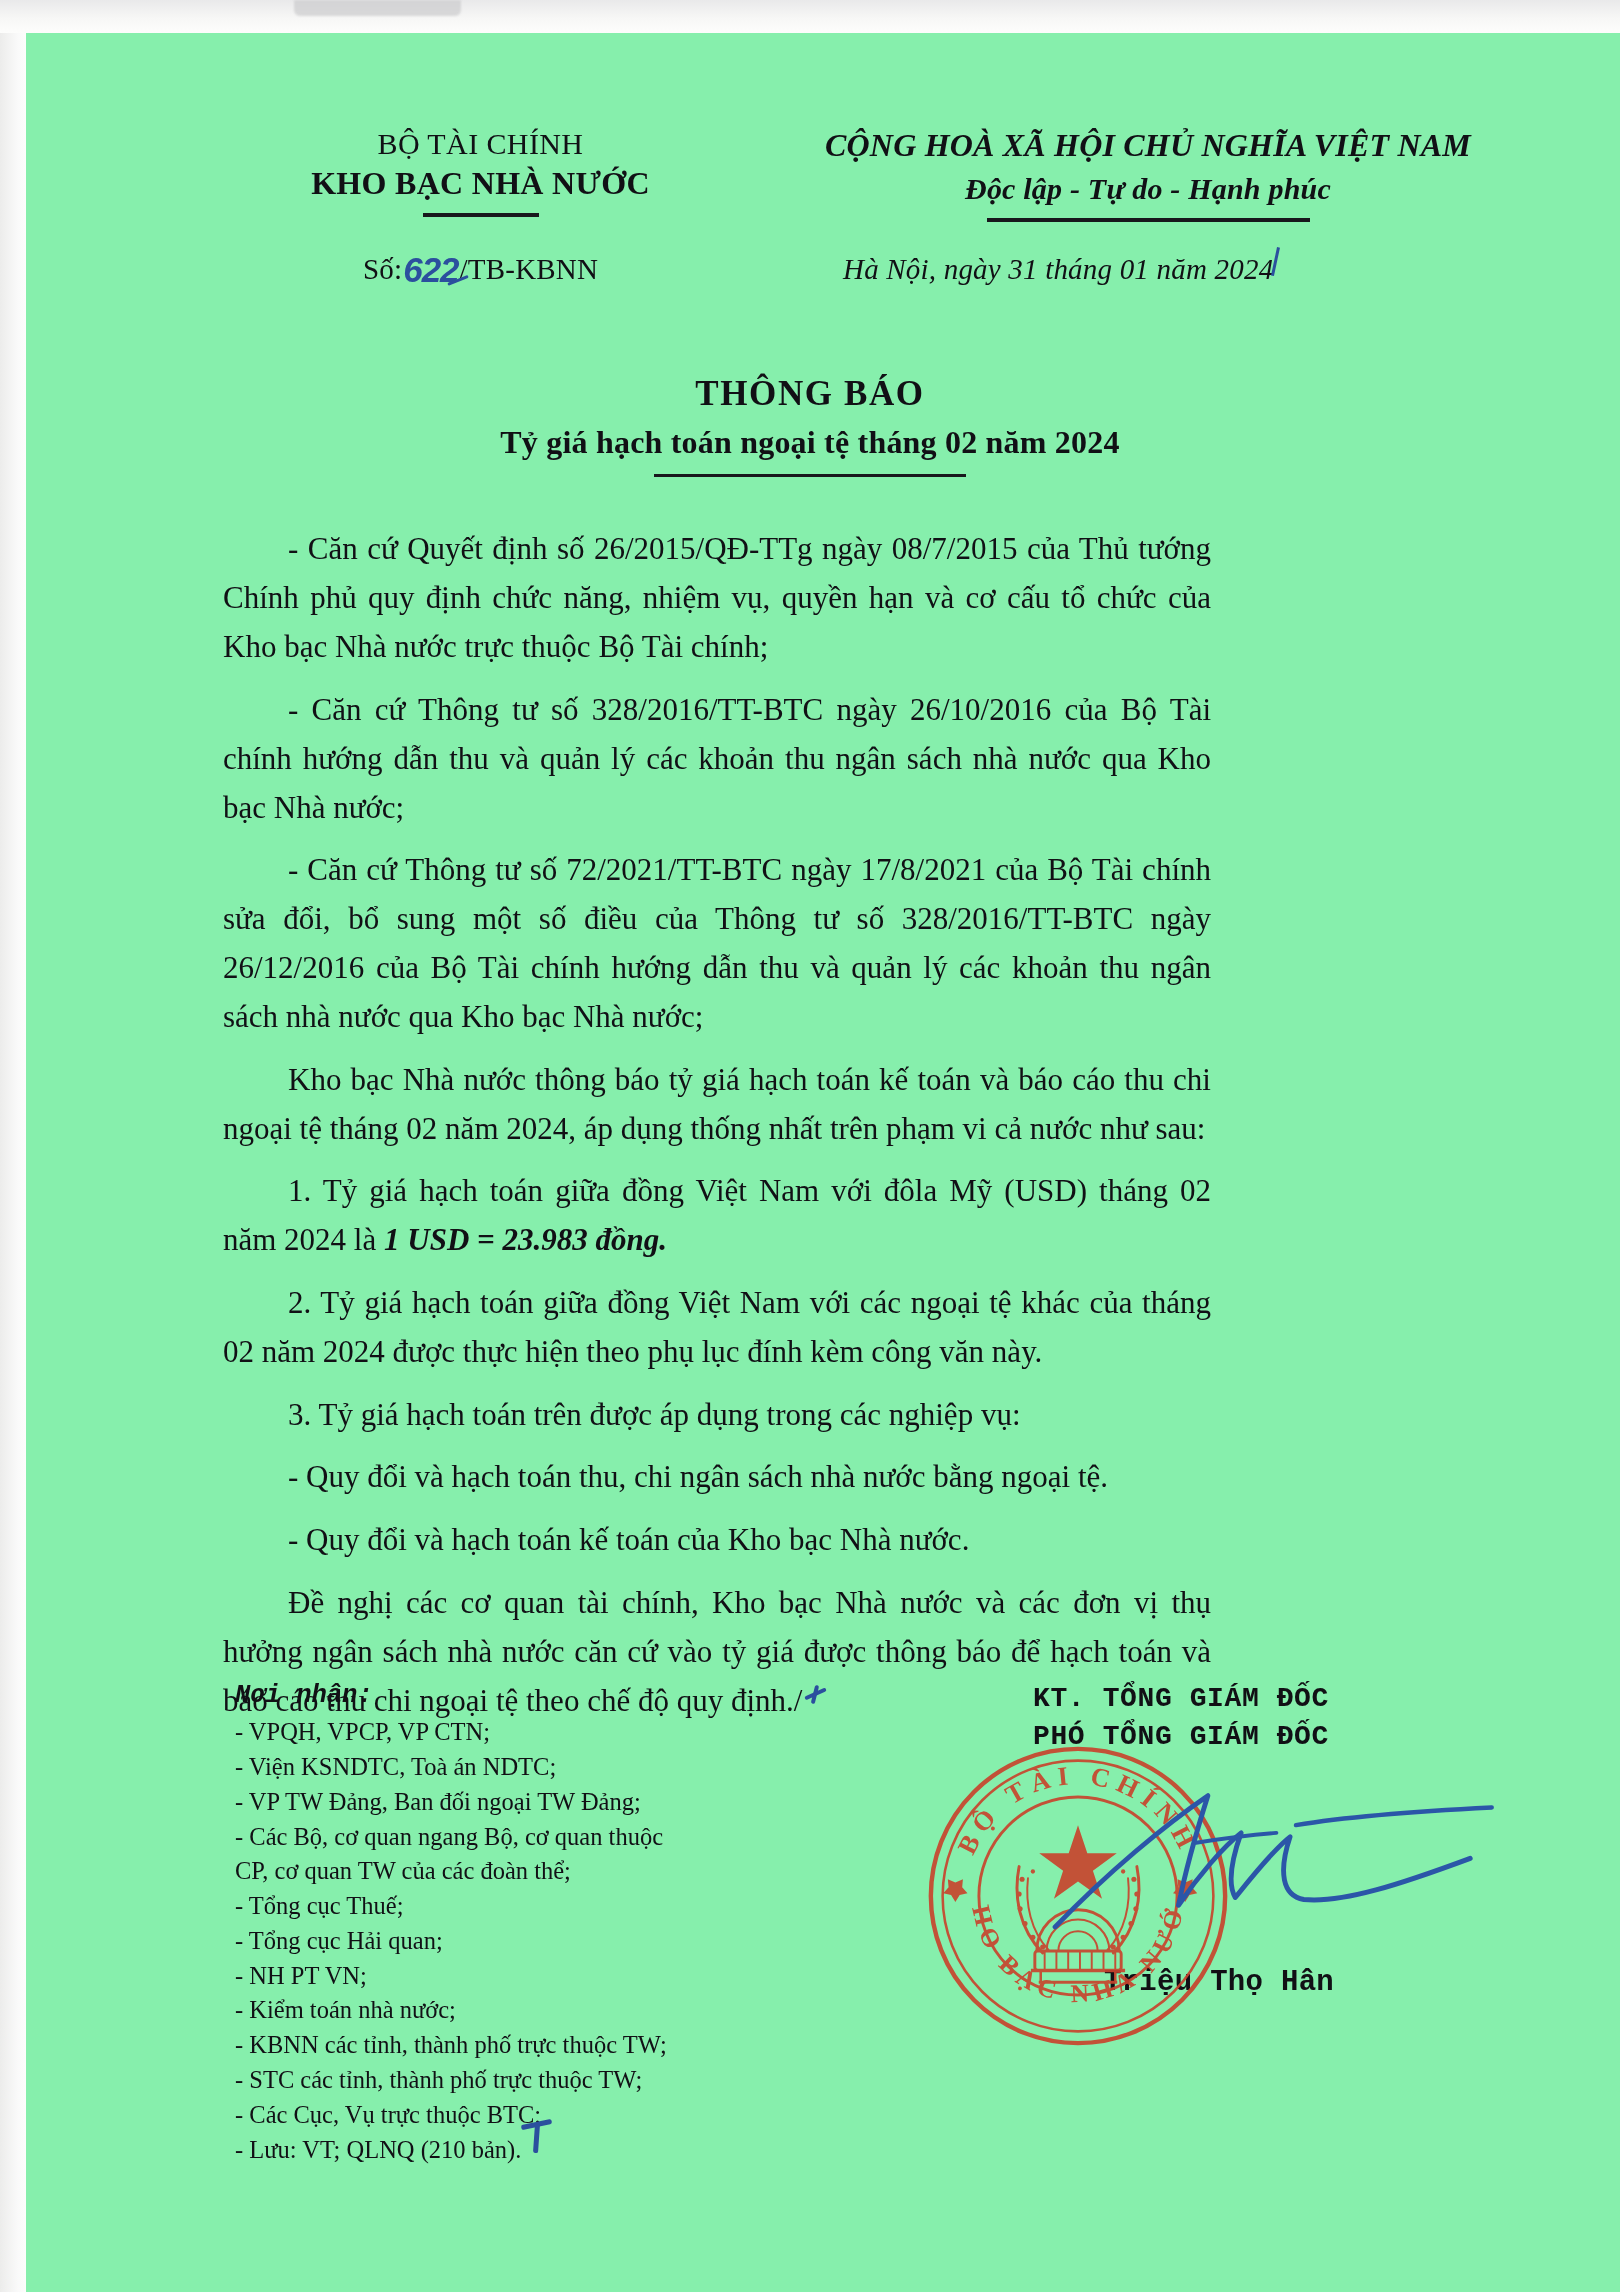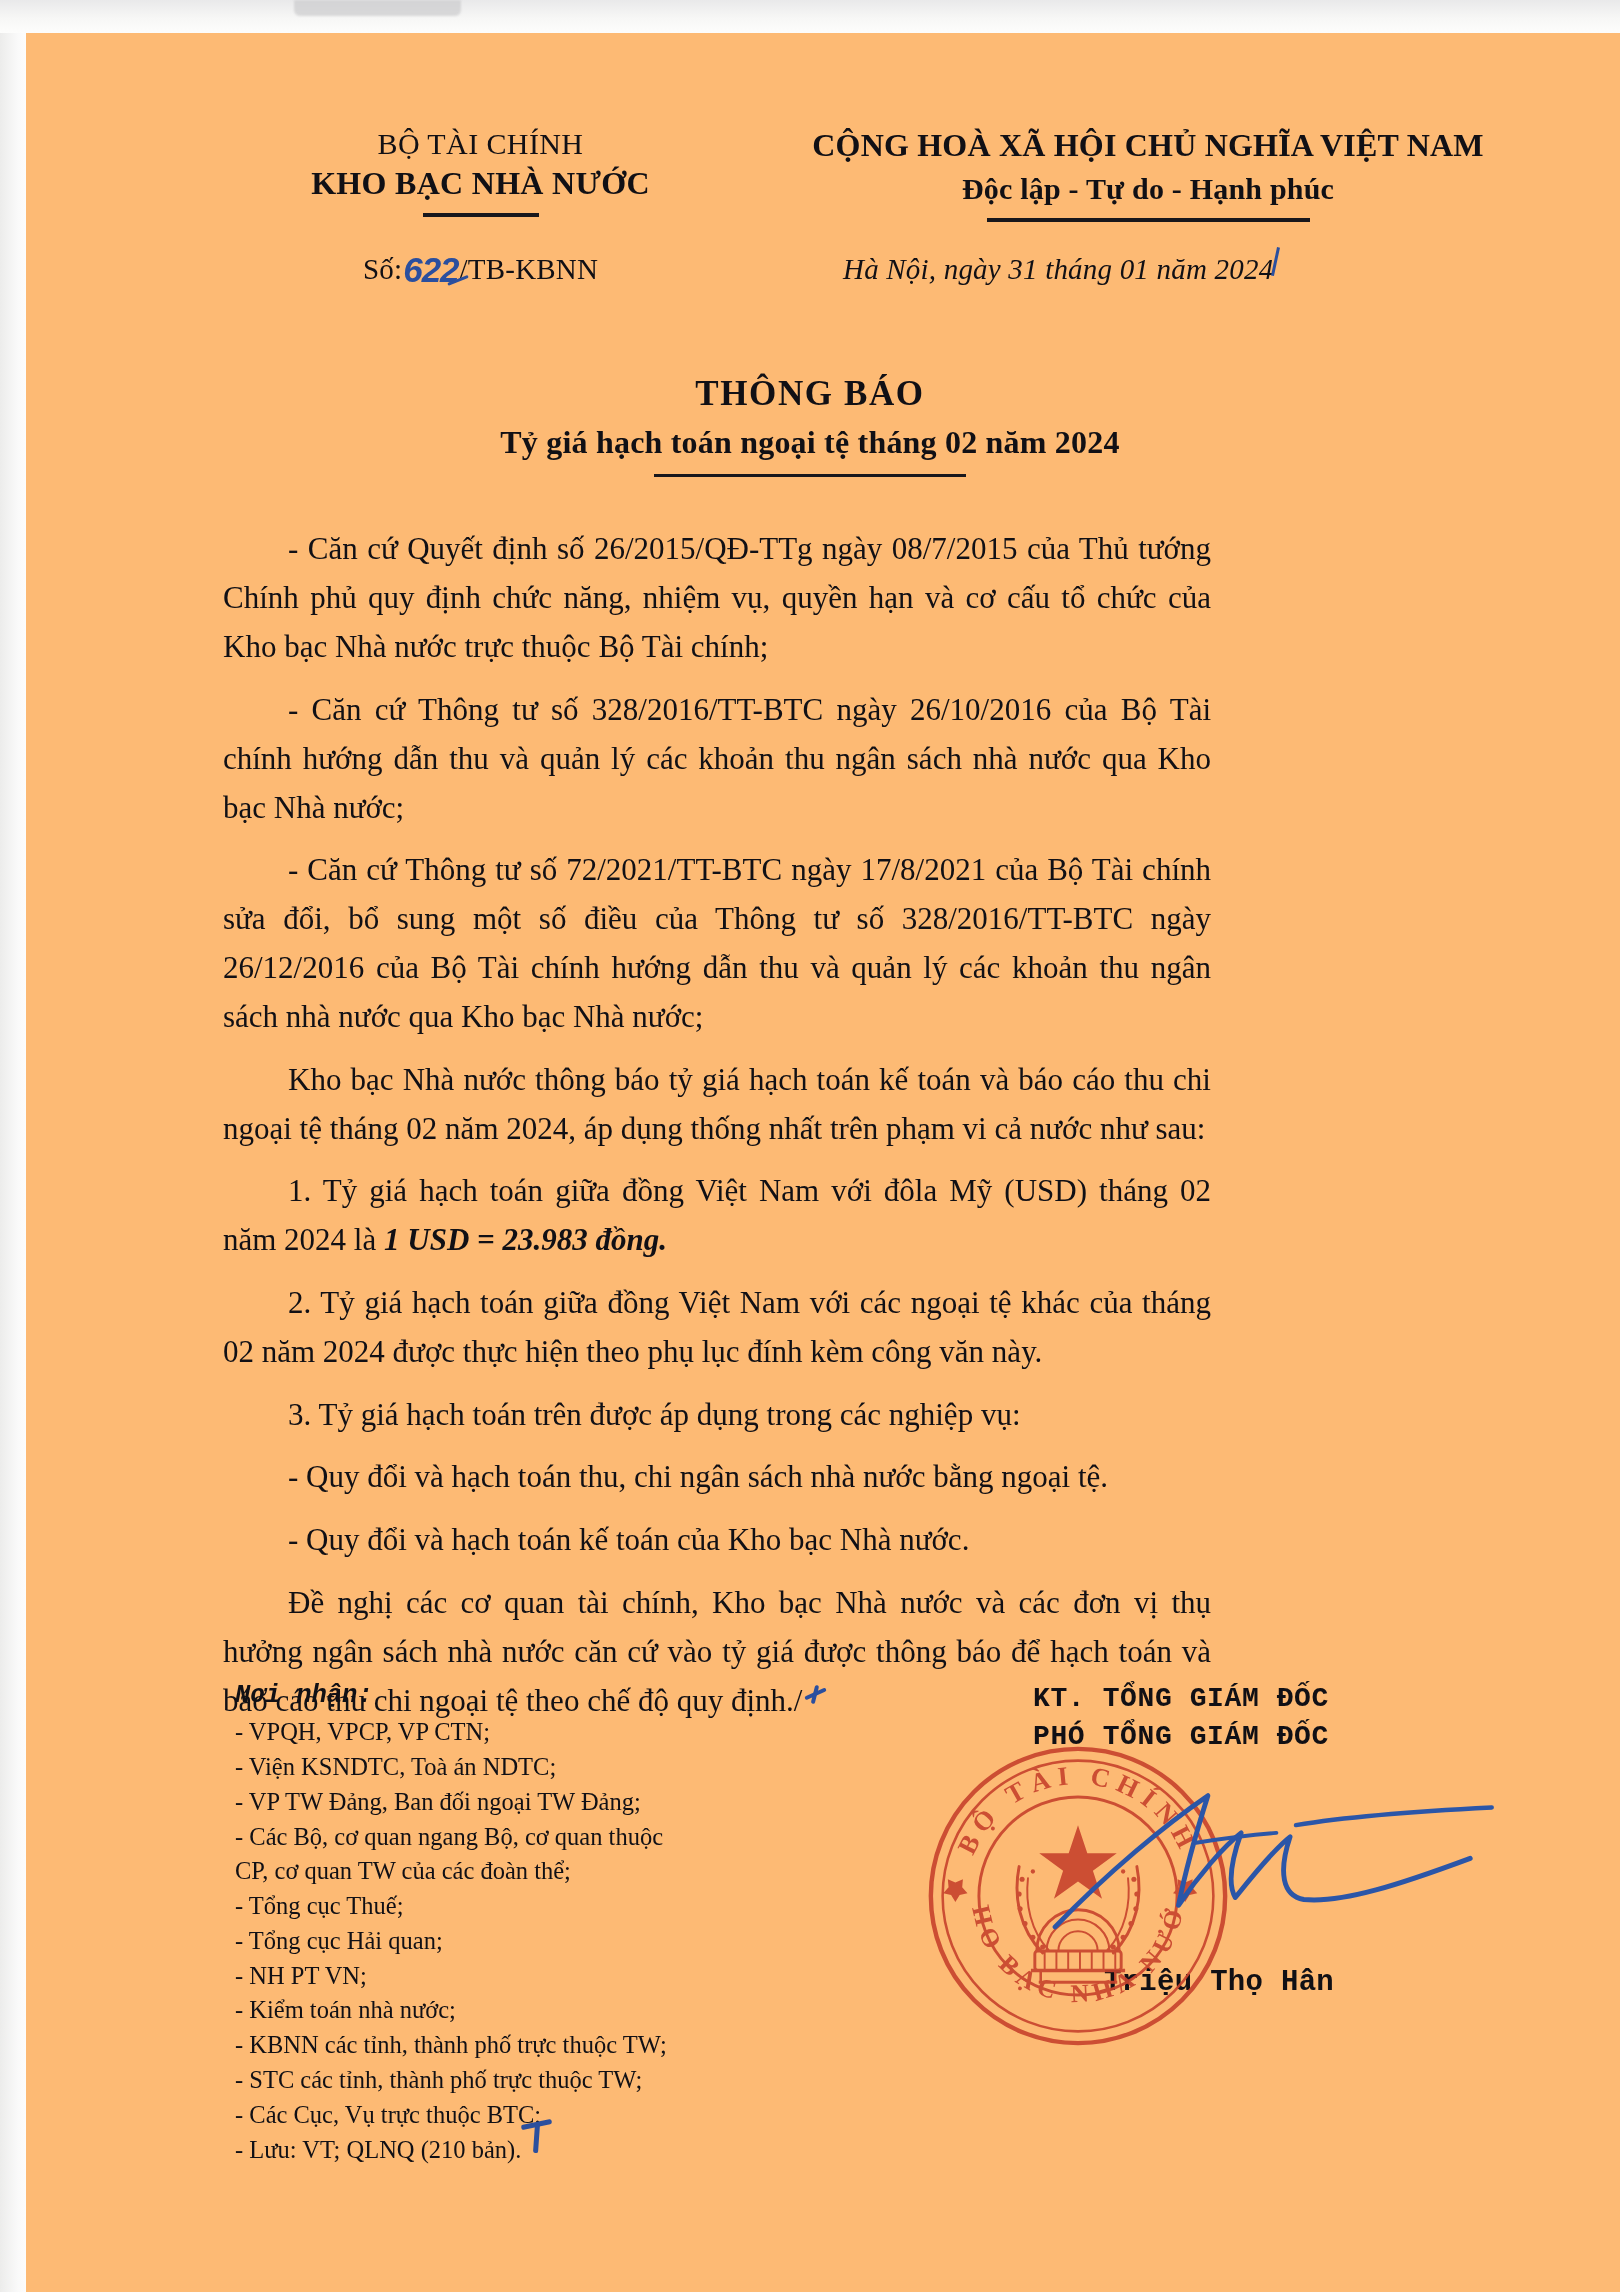--- a/index.html
+++ b/index.html
@@ -7,21 +7,21 @@
     margin: 0;
     padding: 0;
     background: #ffffff;
   }
 
   .page {
     position: relative;
     width: 1620px;
     height: 2293px;
     margin: 0 auto;
-    background: #fdba74;
+    background: #86efac;
     font-family: "Liberation Serif", "DejaVu Serif", serif;
     color: #111015;
     overflow: hidden;
   }
 
   
   .scan-top-band {
     position: absolute;
     top: 0; left: 0;
     width: 1620px; height: 33px;
@@ -52,20 +52,21 @@
   }
   .hdr-left {
     width: 627px;
     margin-left: 167px;
     text-align: center;
   }
   .hdr-right {
     flex: 1;
     text-align: center;
     padding-right: 118px;
+    font-style: italic;
   }
   .org-top {
     font-size: 30px;
     letter-spacing: 0.4px;
     line-height: 1.28;
   }
   .org-main {
     font-size: 32px;
     font-weight: bold;
     letter-spacing: 0.3px;

